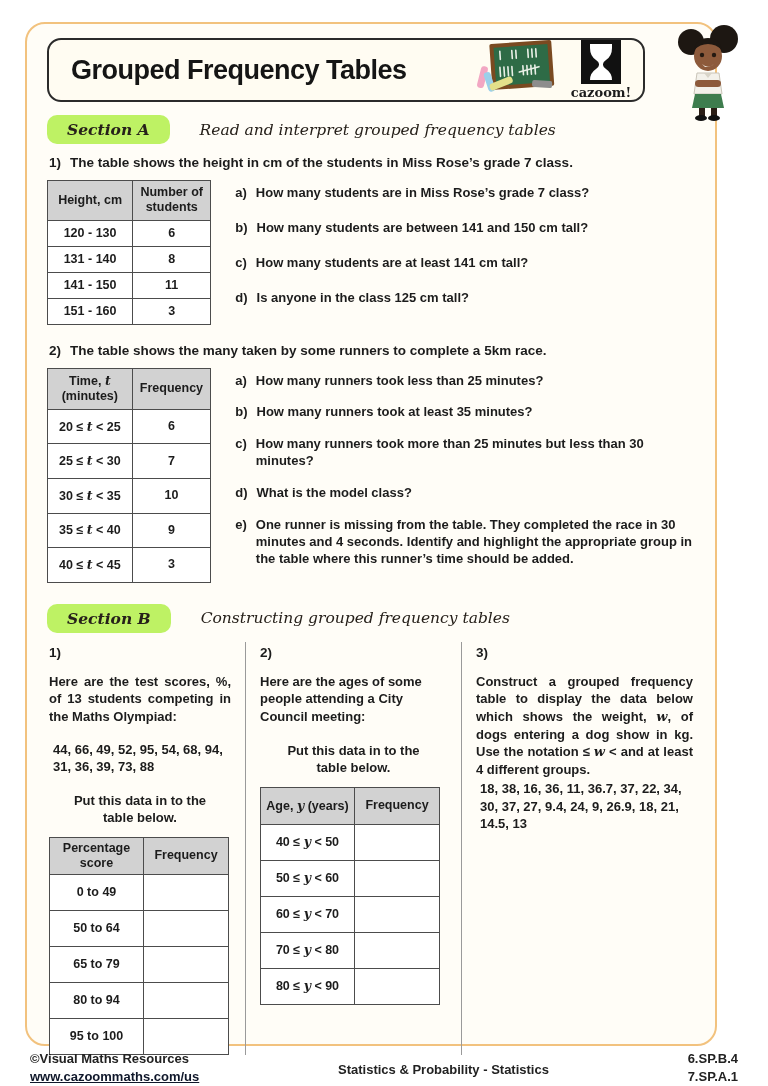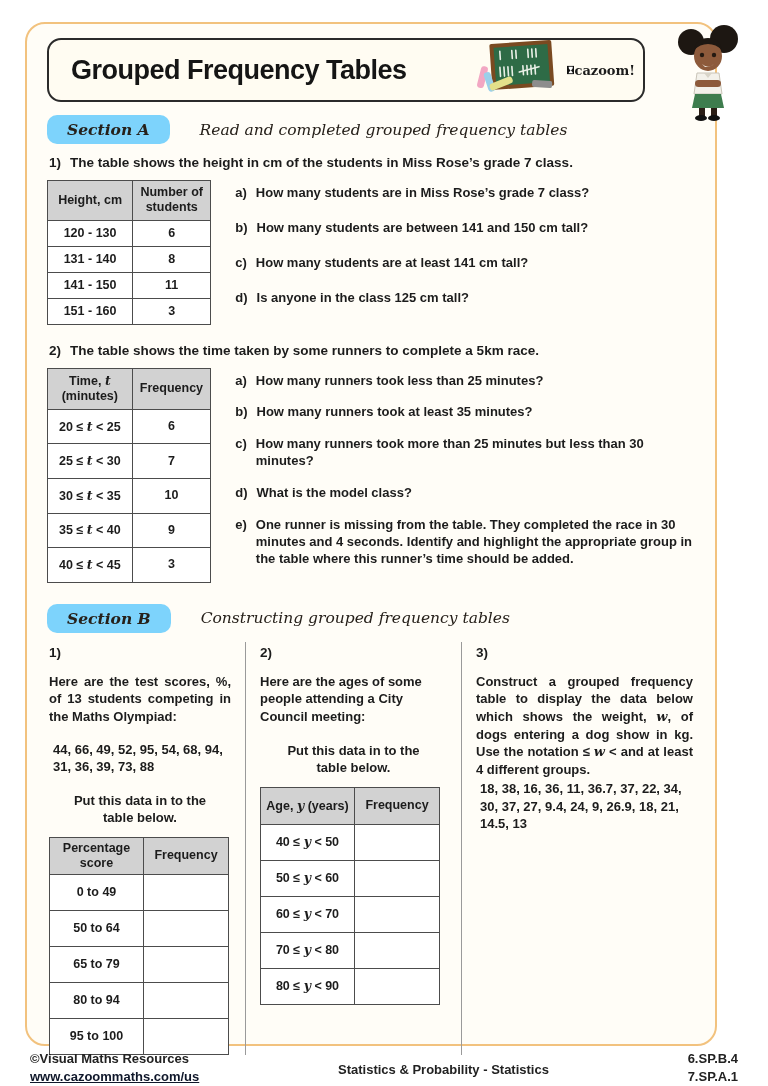--- a/index.html
+++ b/index.html
@@ -20,27 +20,27 @@
   .title-box {
     display:flex; align-items:center;
     border:2.2px solid #2b2b2b; border-radius:14px; background:#fffcf2;
     height:64px; padding:0 8px 0 22px; margin-right:52px;
   }
   .title {
     font-size:27px; font-weight:700; letter-spacing:-0.5px; color:#151515;
     flex:1;
   }
   .title-icons { display:flex; align-items:center; gap:10px; }
-  .logo-wrap { display:flex; flex-direction:row; align-items:center; width:68px; }
+  .logo-wrap { display:flex; flex-direction:column; align-items:center; width:68px; }
   .logo-text { font-family:"DejaVu Serif", serif; font-weight:700; font-size:13px; margin-top:1px; }
   .character { position:absolute; right:16px; top:24px; width:88px; height:98px; }
   
   .section-head { display:flex; align-items:center; gap:30px; margin-top:12px; height:31px; }
   .badge {
-    background:#7dd3fc; border-radius:10px; padding:5px 20px;
+    background:#bef264; border-radius:10px; padding:5px 20px;
     font-family:"DejaVu Serif", serif; font-style:italic; font-weight:700;
     font-size:15.5px; color:#26201a;
   }
   .subtitle { font-family:"DejaVu Serif", serif; font-style:italic; font-size:15.5px; color:#26201a; }
   
   .q-prompt { display:flex; gap:9px; font-size:13.5px; font-weight:700; margin:10px 0 0 2px; }
   .q-row { display:flex; gap:24px; margin-top:10px; }
   .q-list { width:478px; padding-top:5px; }
   .q-item { display:flex; gap:9px; font-size:13px; font-weight:700; line-height:1.3; }
   .q1-list .q-item { margin-bottom:18px; }
@@ -116,21 +116,21 @@
           <rect x="0" y="0" width="40" height="44" fill="#111111"></rect>
           <path d="M9 4 L31 4 L31 8 Q31 16 25 20 Q22 22 22 24 L22 25 Q22 27 25 29 Q31 33 31 40 L9 40 Q9 33 15 29 Q18 27 18 25 L18 24 Q18 22 15 20 Q9 16 9 8 Z" fill="#ffffff"></path>
         </svg>
         <span class="logo-text">cazoom!</span>
       </span>
     </div>
   </div>
 
   <div class="section-head">
     <span class="badge">Section A</span>
-    <span class="subtitle">Read and completed grouped frequency tables</span>
+    <span class="subtitle">Read and interpret grouped frequency tables</span>
   </div>
 
   <div class="q-prompt">
     <span>1)</span>
     <span>The table shows the height in cm of the students in Miss Rose’s grade 7 class.</span>
   </div>
   <div class="q-row">
     <table class="t1">
       <tbody>
           <tr>
@@ -170,21 +170,21 @@
         </div>
       <div class="q-item">
           <span>d)</span>
           <span>Is anyone in the class 125 cm tall?</span>
         </div>
     </div>
   </div>
 
   <div class="q-prompt" style="margin-top:18px;">
     <span>2)</span>
-    <span>The table shows the time taken by some runners to complete a 5km race.</span>
+    <span>The table shows the many taken by some runners to complete a 5km race.</span>
   </div>
   <div class="q-row">
     <table class="t2">
       <tbody>
           <tr>
         <th class="c0">Time, <i>t</i> (minutes)</th>
         <th class="c1">Frequency</th>
       </tr>
       <tr>
             <td>20 ≤ <i>t</i> &lt; 25</td>

